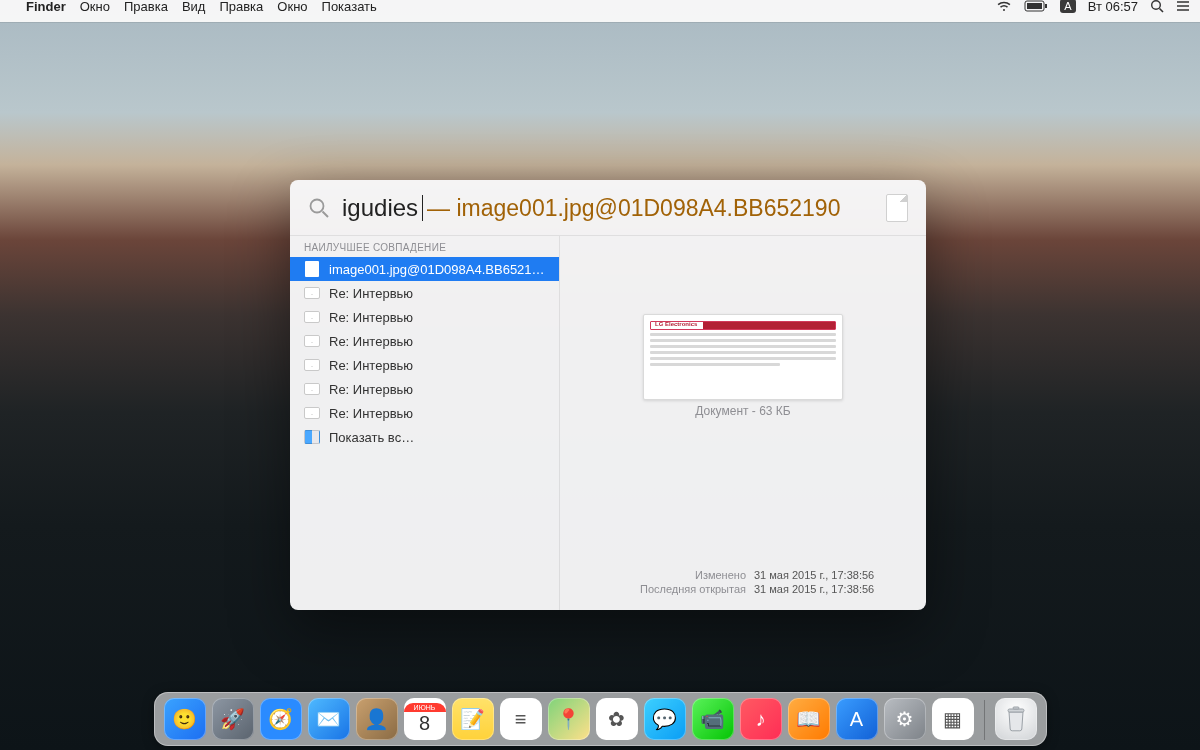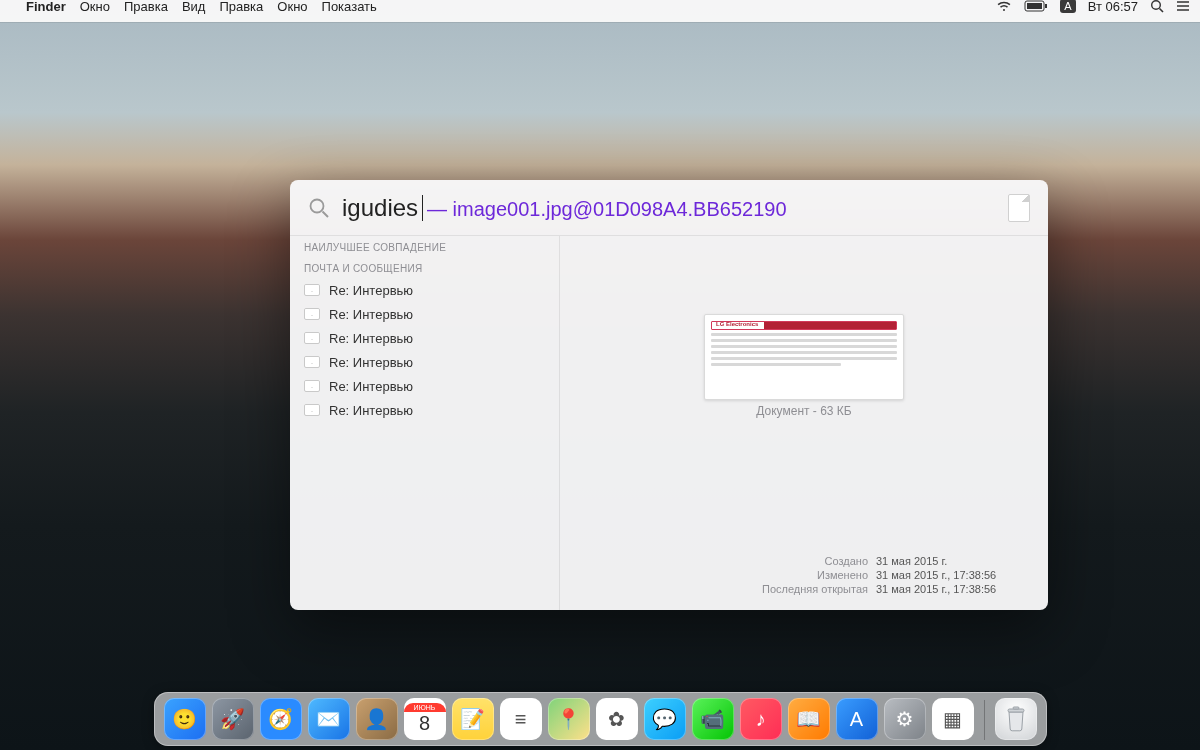--- a/index.html
+++ b/index.html
@@ -27,21 +27,21 @@
   .menubar .right { display: flex; align-items: center; gap: 12px; }
   .menubar .right span, .menubar .right svg { display: inline-flex; align-items: center; }
   .lang-badge {
     background: #3a3a3a; color: #fff; border-radius: 3px;
     font-size: 11px; padding: 1px 4px; font-weight: 500;
   }
   .clock { font-size: 13px; }
 
   
   .spotlight {
-    position: absolute; top: 180px; left: 290px; width: 758px; height: 430px;
+    position: absolute; top: 180px; left: 290px; width: 636px; height: 430px;
     background: rgba(247,247,248,0.97);
     border-radius: 8px;
     box-shadow: 0 20px 60px rgba(0,0,0,.45);
     display: flex; flex-direction: column;
     overflow: hidden;
   }
   .sp-search {
     display: flex; align-items: center; gap: 12px;
     height: 56px; padding: 0 18px;
     border-bottom: 1px solid rgba(0,0,0,.08);
@@ -49,21 +49,21 @@
   .sp-search .mag { color: #9a9a9a; }
   .sp-search .query {
     font-size: 24px; color: #222; font-weight: 400;
     display: flex; align-items: baseline; gap: 4px;
     white-space: nowrap; overflow: hidden;
   }
   .sp-search .caret {
     display: inline-block; width: 1px; height: 26px; background: #222;
     align-self: center;
   }
-  .sp-search .completion { color: #6d28d9; font-size: 20px; }
+  .sp-search .completion { color: #a16207; font-size: 23px; }
   .sp-search .thumb {
     margin-left: auto; width: 22px; height: 28px; background: #fff;
     border: 1px solid #d0d0d0; border-radius: 2px; position: relative;
   }
   .sp-search .thumb::after {
     content: ""; position: absolute; top: 0; right: 0; width: 7px; height: 7px;
     background: linear-gradient(135deg, transparent 49%, #d0d0d0 50%);
   }
 
   .sp-body { flex: 1; display: flex; min-height: 0; }
@@ -220,81 +220,88 @@
       <span class="caret"></span>
       <span class="completion">— image001.jpg@01D098A4.BB652190</span>
     </span>
     <span class="thumb"></span>
   </div>
 
   <div class="sp-body">
 
     <div class="sp-left">
       <div class="section-label">НАИЛУЧШЕЕ СОВПАДЕНИЕ</div>
-
-      <div class="section-label">ПОЧТА И СООБЩЕНИЯ</div>
-      <div class="row">
-          <span class="icon">
-            <span class="mail-icon"></span>
-          </span>
-          <span class="text">Re: Интервью</span>
-        </div>
-      <div class="row">
-          <span class="icon">
-            <span class="mail-icon"></span>
-          </span>
-          <span class="text">Re: Интервью</span>
-        </div>
-      <div class="row">
-          <span class="icon">
-            <span class="mail-icon"></span>
-          </span>
-          <span class="text">Re: Интервью</span>
-        </div>
-      <div class="row">
-          <span class="icon">
-            <span class="mail-icon"></span>
-          </span>
-          <span class="text">Re: Интервью</span>
-        </div>
-      <div class="row">
-          <span class="icon">
-            <span class="mail-icon"></span>
-          </span>
-          <span class="text">Re: Интервью</span>
-        </div>
-      <div class="row">
-          <span class="icon">
-            <span class="mail-icon"></span>
-          </span>
-          <span class="text">Re: Интервью</span>
-        </div>
-
-
+      <div class="row selected">
+        <span class="icon">
+            <span class="doc-icon"></span>
+          </span>
+        <span class="text">image001.jpg@01D098A4.BB6521…</span>
+      </div>
+
+      <div class="row">
+          <span class="icon">
+            <span class="mail-icon"></span>
+          </span>
+          <span class="text">Re: Интервью</span>
+        </div>
+      <div class="row">
+          <span class="icon">
+            <span class="mail-icon"></span>
+          </span>
+          <span class="text">Re: Интервью</span>
+        </div>
+      <div class="row">
+          <span class="icon">
+            <span class="mail-icon"></span>
+          </span>
+          <span class="text">Re: Интервью</span>
+        </div>
+      <div class="row">
+          <span class="icon">
+            <span class="mail-icon"></span>
+          </span>
+          <span class="text">Re: Интервью</span>
+        </div>
+      <div class="row">
+          <span class="icon">
+            <span class="mail-icon"></span>
+          </span>
+          <span class="text">Re: Интервью</span>
+        </div>
+      <div class="row">
+          <span class="icon">
+            <span class="mail-icon"></span>
+          </span>
+          <span class="text">Re: Интервью</span>
+        </div>
+
+
+      <div class="row">
+          <span class="icon">
+            <span class="finder-mini"></span>
+          </span>
+          <span class="text">Показать вс…</span>
+        </div>
     </div>
 
     <div class="sp-right">
       <div class="preview-doc">
         <div class="bar">
             <span class="brand">LG Electronics</span>
           </div>
         <div class="line"></div>
           <div class="line"></div>
           <div class="line"></div>
         <div class="line"></div>
           <div class="line"></div>
           <div class="line" style="width:70%"></div>
       </div>
       <div class="preview-sub">Документ - 63 КБ</div>
 
       <div class="meta">
-        <div class="mrow">
-            <span class="k">Создано</span>
-            <span class="v">31 мая 2015 г.</span>
-          </div>
         <div class="mrow">
             <span class="k">Изменено</span>
             <span class="v">31 мая 2015 г., 17:38:56</span>
           </div>
         <div class="mrow">
             <span class="k">Последняя открытая</span>
             <span class="v">31 мая 2015 г., 17:38:56</span>
           </div>
       </div>
     </div>

